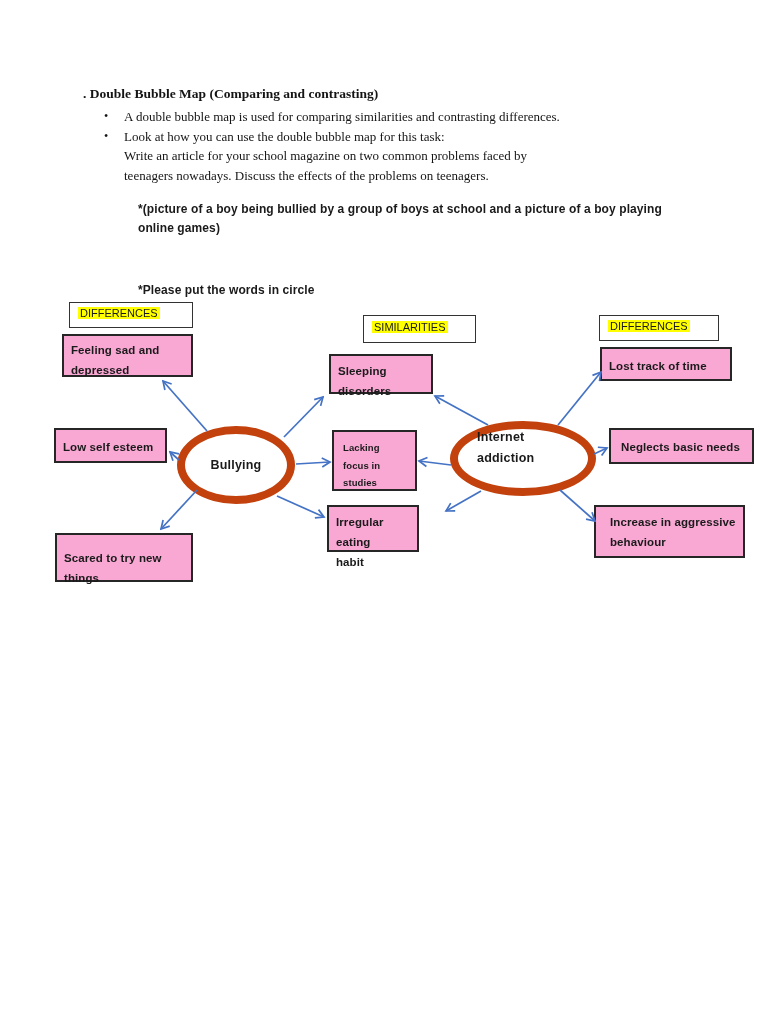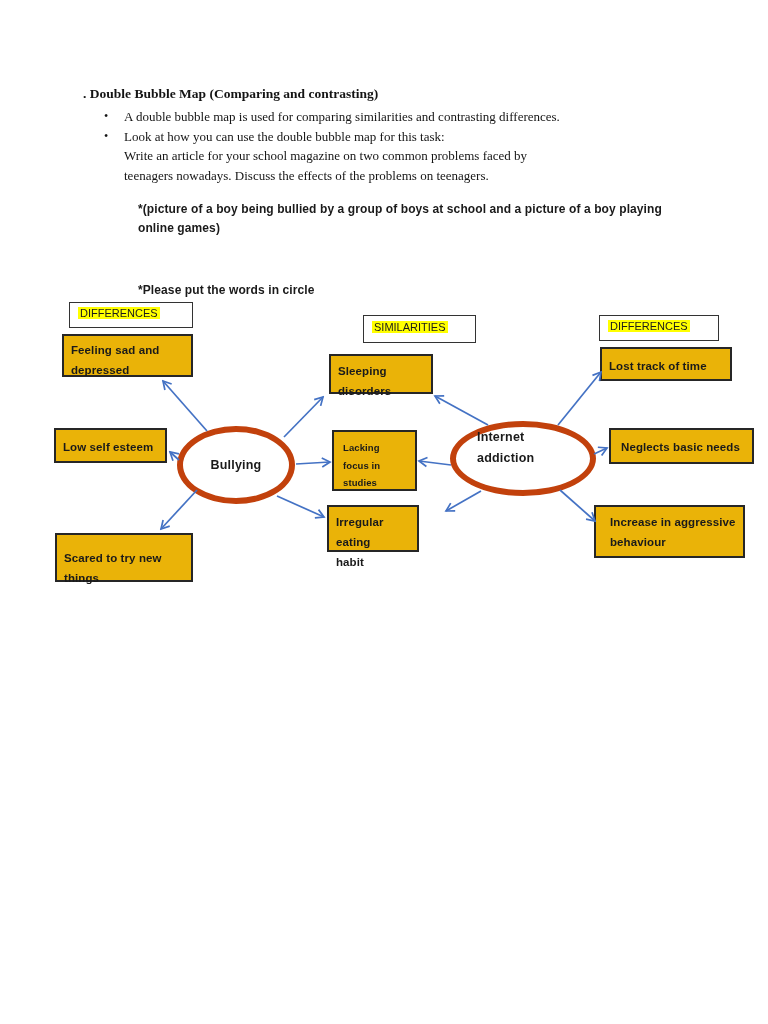--- a/index.html
+++ b/index.html
@@ -22,31 +22,31 @@
   
   .note {
     position:absolute; left:138px;
     font-weight:bold; font-size:12px; line-height:19px; color:#1a1a1a;
     white-space:pre-line; letter-spacing:0.1px;
   }
   .note-picture { top:200px; width:540px; }
   .note-circle  { top:281px; }
   
   .dbox {
-    position:absolute; background:#eab308; border:2px solid #262626;
+    position:absolute; background:#f9a8d4; border:2px solid #262626;
     font-weight:bold; font-size:11.5px; line-height:20px; color:#1a1a1a;
     padding:4px 6px 0 7px; white-space:pre-line; letter-spacing:0.1px;
   }
   .label-box {
     position:absolute; background:#fff; border:1.5px solid #333;
     font-weight:normal; font-size:11px; color:#1a1a1a; padding:4px 0 0 8px;
   }
   .hl { background:var(--highlight,#ffff00); padding:0 2px; }
   .bubble {
-    position:absolute; border:6px solid #c2410c; border-radius:50%;
+    position:absolute; border:8px solid #c2410c; border-radius:50%;
     background:#fff; display:flex; align-items:center; justify-content:center;
     font-weight:bold; font-size:12.5px; color:#1a1a1a; letter-spacing:0.2px;
   }
   .bubble-text-left {
     position:absolute; font-weight:bold; font-size:12.5px; line-height:21px;
     color:#1a1a1a; letter-spacing:0.2px; z-index:3;
   }
   .box-lacking { font-size:9.5px; line-height:17.5px; padding-top:7px; padding-left:9px; }
   .box-low, .box-lost, .box-neglects { padding-top:7px; }
   .box-neglects { padding-left:10px; }

